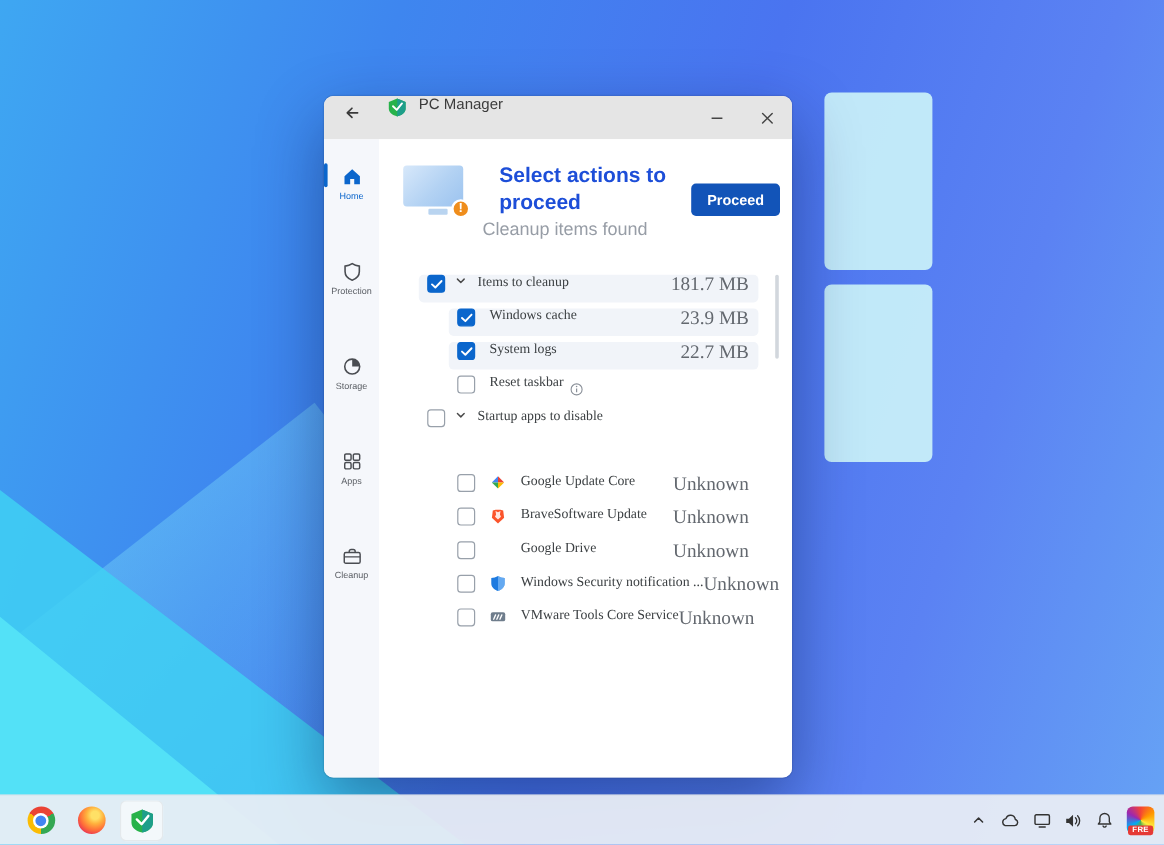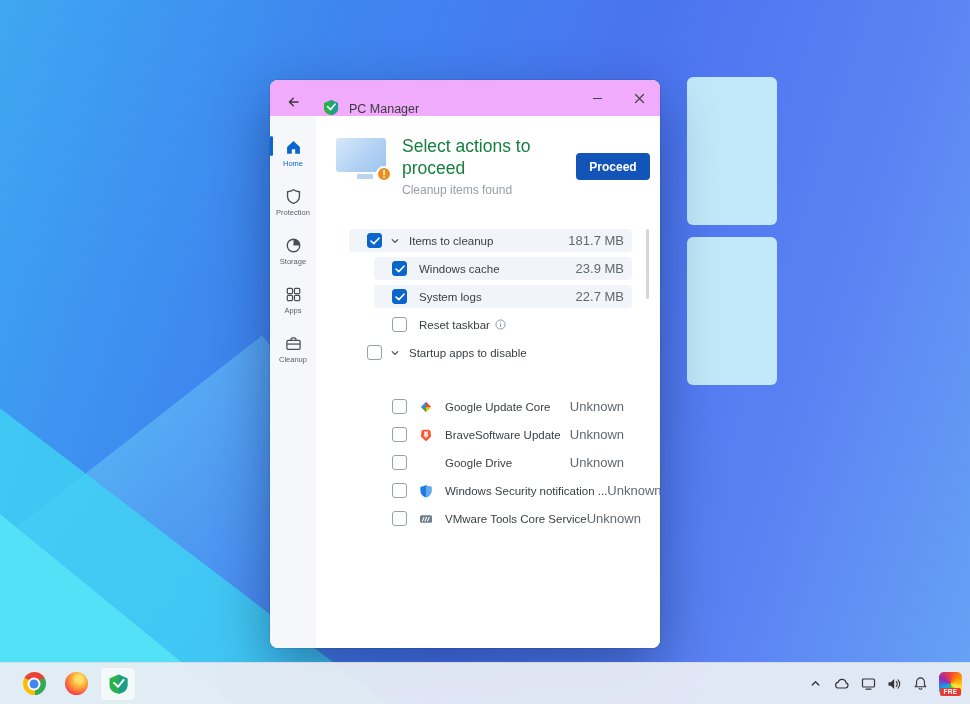--- a/index.html
+++ b/index.html
@@ -10,62 +10,62 @@
   
   .wp-stripe1 { position:absolute; inset:0; background:#3fd0f3; clip-path:polygon(0 58%,40% 100%,0 100%); opacity:.85; }
   .wp-stripe2 { position:absolute; inset:0; background:#55e3f7; clip-path:polygon(0 73%,24% 100%,0 100%); opacity:.9; }
   .wp-band { position:absolute; left:-140px; bottom:-90px; width:560px; height:320px; transform:rotate(-38deg); background:linear-gradient(rgba(130,228,250,.35), rgba(130,228,250,0)); }
   .wp-pane { position:absolute; width:90px; height:148px; background:rgba(203,242,250,.92); border-radius:6px; }
   .wp-pane.p1 { left:687px; top:77px; }
   .wp-pane.p2 { left:687px; top:237px; }
 
   
   .window { position:absolute; left:270px; top:80px; width:390px; height:568px; background:#fff; border-radius:8px; box-shadow:0 22px 55px rgba(0,25,70,.42), 0 0 0 1px rgba(0,0,0,.08); overflow:hidden; }
-  .titlebar { position:absolute; left:0; top:0; right:0; height:36px; background:#f0abfc; display:flex; align-items:flex-end; }
+  .titlebar { position:absolute; left:0; top:0; right:0; height:36px; background:#e5e5e5; display:flex; align-items:flex-start; }
   .tb-back { width:30px; height:28px; margin-left:8px; display:flex; align-items:center; justify-content:center; border-radius:4px; cursor:default; }
   .tb-logo { width:18px; height:18px; margin-left:14px; }
   .tb-title { margin-left:9px; font-size:12.5px; color:#3c3c3c; }
   .tb-btns { margin-left:auto; display:flex; height:100%; }
   .tb-btn { width:42px; height:100%; display:flex; align-items:center; justify-content:center; color:#444; }
 
   
-  .sidebar { position:absolute; left:0; top:36px; bottom:0; width:46px; background:#f5f7fb; display:flex; flex-direction:column; }
+  .sidebar { position:absolute; left:0; top:36px; bottom:0; width:46px; background:#f5f7fb; display:flex; flex-direction:column;gap:30px; }
   .side-item { position:relative; width:100%; height:46px; margin-top:3px; display:flex; flex-direction:column; align-items:center; justify-content:center; color:#4a4d52; cursor:default; }
   .side-item:first-child { margin-top:14px; }
   .side-item .sic { width:17px; height:17px; display:block; }
   .side-label { font-size:7.5px; margin-top:3px; color:#5a5e64; }
   .side-item.active { color:#0b66cc; }
   .side-item.active .side-label { color:#0b66cc; }
   .side-item.active::before { content:""; position:absolute; left:0; top:6px; width:3px; height:20px; background:#0b66cc; border-radius:2px; }
   .side-bottom { margin-top:auto; margin-bottom:8px; }
   .side-bottom .side-item { margin-top:2px; }
 
   
   .content { position:absolute; left:46px; top:36px; right:0; bottom:0; background:#fff; }
   .pc-illu { position:absolute; left:20px; top:22px; width:58px; height:52px; }
   .monitor { width:50px; height:34px; border-radius:3px; background:linear-gradient(135deg,#d7e8fa 0%,#b3d2f3 55%,#9cc3ef 100%); }
   .monitor-base { width:16px; height:5px; margin:2px auto 0; background:#b9d4f0; border-radius:1px; }
   .warn-badge { position:absolute; right:2px; bottom:8px; width:16px; height:16px; border-radius:50%; background:#ef8d1c; color:#fff; font-size:11px; font-weight:bold; display:flex; align-items:center; justify-content:center; border:2px solid #fff; }
-  .hdr-title { position:absolute; left:86px; top:20px; width:165px; font-size:17.5px; font-weight:400; color:#15803d; line-height:1.23; }
-  .hdr-sub { position:absolute; left:86px; top:67px; font-size:12px; color:#979da6; }
+  .hdr-title { position:absolute; left:100px; top:20px; width:165px; font-size:17.5px; font-weight:700; color:#1d4ed8; line-height:1.23; }
+  .hdr-sub { position:absolute; left:86px; top:67px; font-size:15px; color:#979da6; }
   .proceed-btn { position:absolute; left:260px; top:37px; width:74px; height:27px; background:#1254b8; color:#fff; font-size:12px; font-weight:600; border:none; border-radius:4px; display:flex; align-items:center; justify-content:center; font-family:inherit; }
 
   
   .list { position:absolute; left:33px; right:28px; top:113px; bottom:0; }
-  .row { display:flex; align-items:center; height:23px; margin-bottom:5px; border-radius:4px; padding:0 8px 0 18px; }
+  .row { display:flex; height:23px; margin-bottom:5px; border-radius:4px; padding:0 8px 0 7px;font-family:Liberation Serif, serif; }
   .row.hl { background:#f1f4f9; }
   .row.lvl1 { margin-left:25px; }
   .cb { width:15px; height:15px; flex:none; border:1.5px solid #98a0aa; border-radius:3px; background:#fff; display:flex; align-items:center; justify-content:center; }
   .cb svg { display:none; }
   .cb.checked { background:#0b66cc; border-color:#0b66cc; }
   .cb.checked svg { display:block; }
   .chev { width:10px; height:10px; margin-left:8px; flex:none; display:flex; align-items:center; }
   .rlabel { margin-left:9px; font-size:11.5px; color:#3c4043; white-space:nowrap; }
   .row.lvl1 .rlabel { margin-left:12px; }
-  .rsize { margin-left:auto; font-size:13px; color:#63686f; }
+  .rsize { margin-left:auto; font-size:16px; color:#63686f; }
   .info-ic { margin-left:5px; display:flex; align-items:center; }
   .gap { height:26px; }
   .app-ic { width:14px; height:14px; margin-left:12px; flex:none; }
   .app-ic + .rlabel { margin-left:8px; }
   .gdrive { width:13px; height:12px; margin-top:1px; clip-path:polygon(50% 0,100% 100%,0 100%); background:conic-gradient(from -60deg at 50% 66%, #4285f4 0 120deg, #fbbc04 120deg 240deg, #34a853 240deg 360deg); }
   .gupdate { width:12px; height:12px; margin:1px; }
   .scroll-thumb { position:absolute; right:11px; top:113px; width:3px; height:70px; border-radius:2px; background:#d2d7dd; }
 
   
   .taskbar { position:absolute; left:0; right:0; bottom:0; height:42px; background:rgba(233,237,244,.94); border-top:1px solid rgba(0,0,0,.05); }

